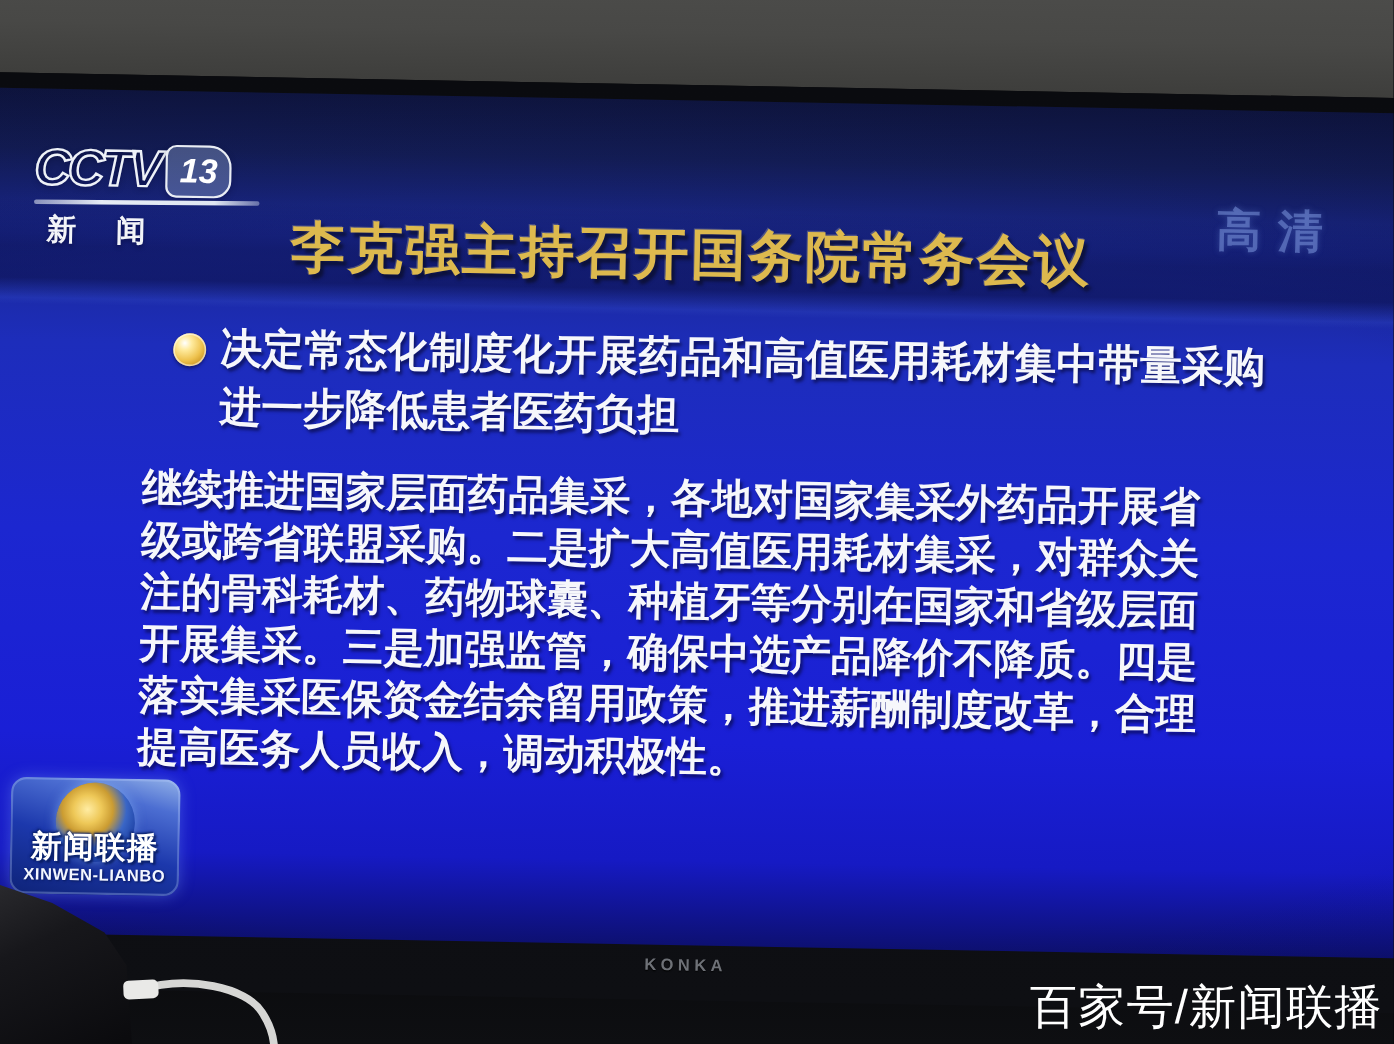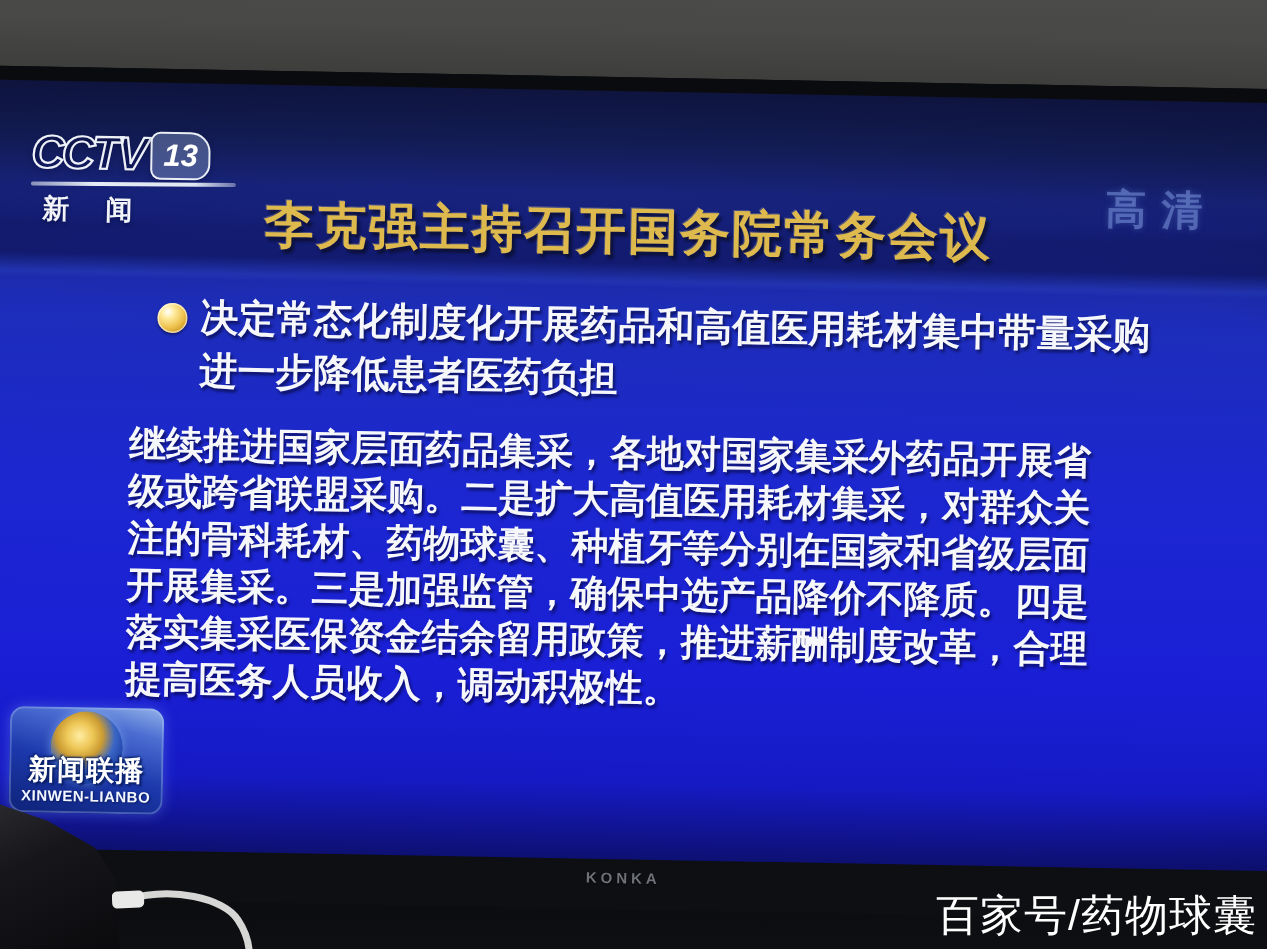--- a/index.html
+++ b/index.html
@@ -165,15 +165,15 @@
     </div>
   </div>
 
   <div class="laptop"></div>
 
   <svg class="cable" viewBox="0 0 170 71" xmlns="http://www.w3.org/2000/svg">
     <path d="M14 22 C 60 8, 112 20, 126 42 C 134 54, 136 62, 137 71" fill="none" stroke="#d6d6d4" stroke-width="7" stroke-linecap="round"></path>
     <rect x="0" y="13" width="32" height="17" rx="5" fill="#e9e9e7" transform="rotate(-3 16 21)"></rect>
   </svg>
 
-  <div class="src">百家号/药物球囊</div>
+  <div class="src">百家号/新闻联播</div>
 
 </div>
 
 </body></html>

